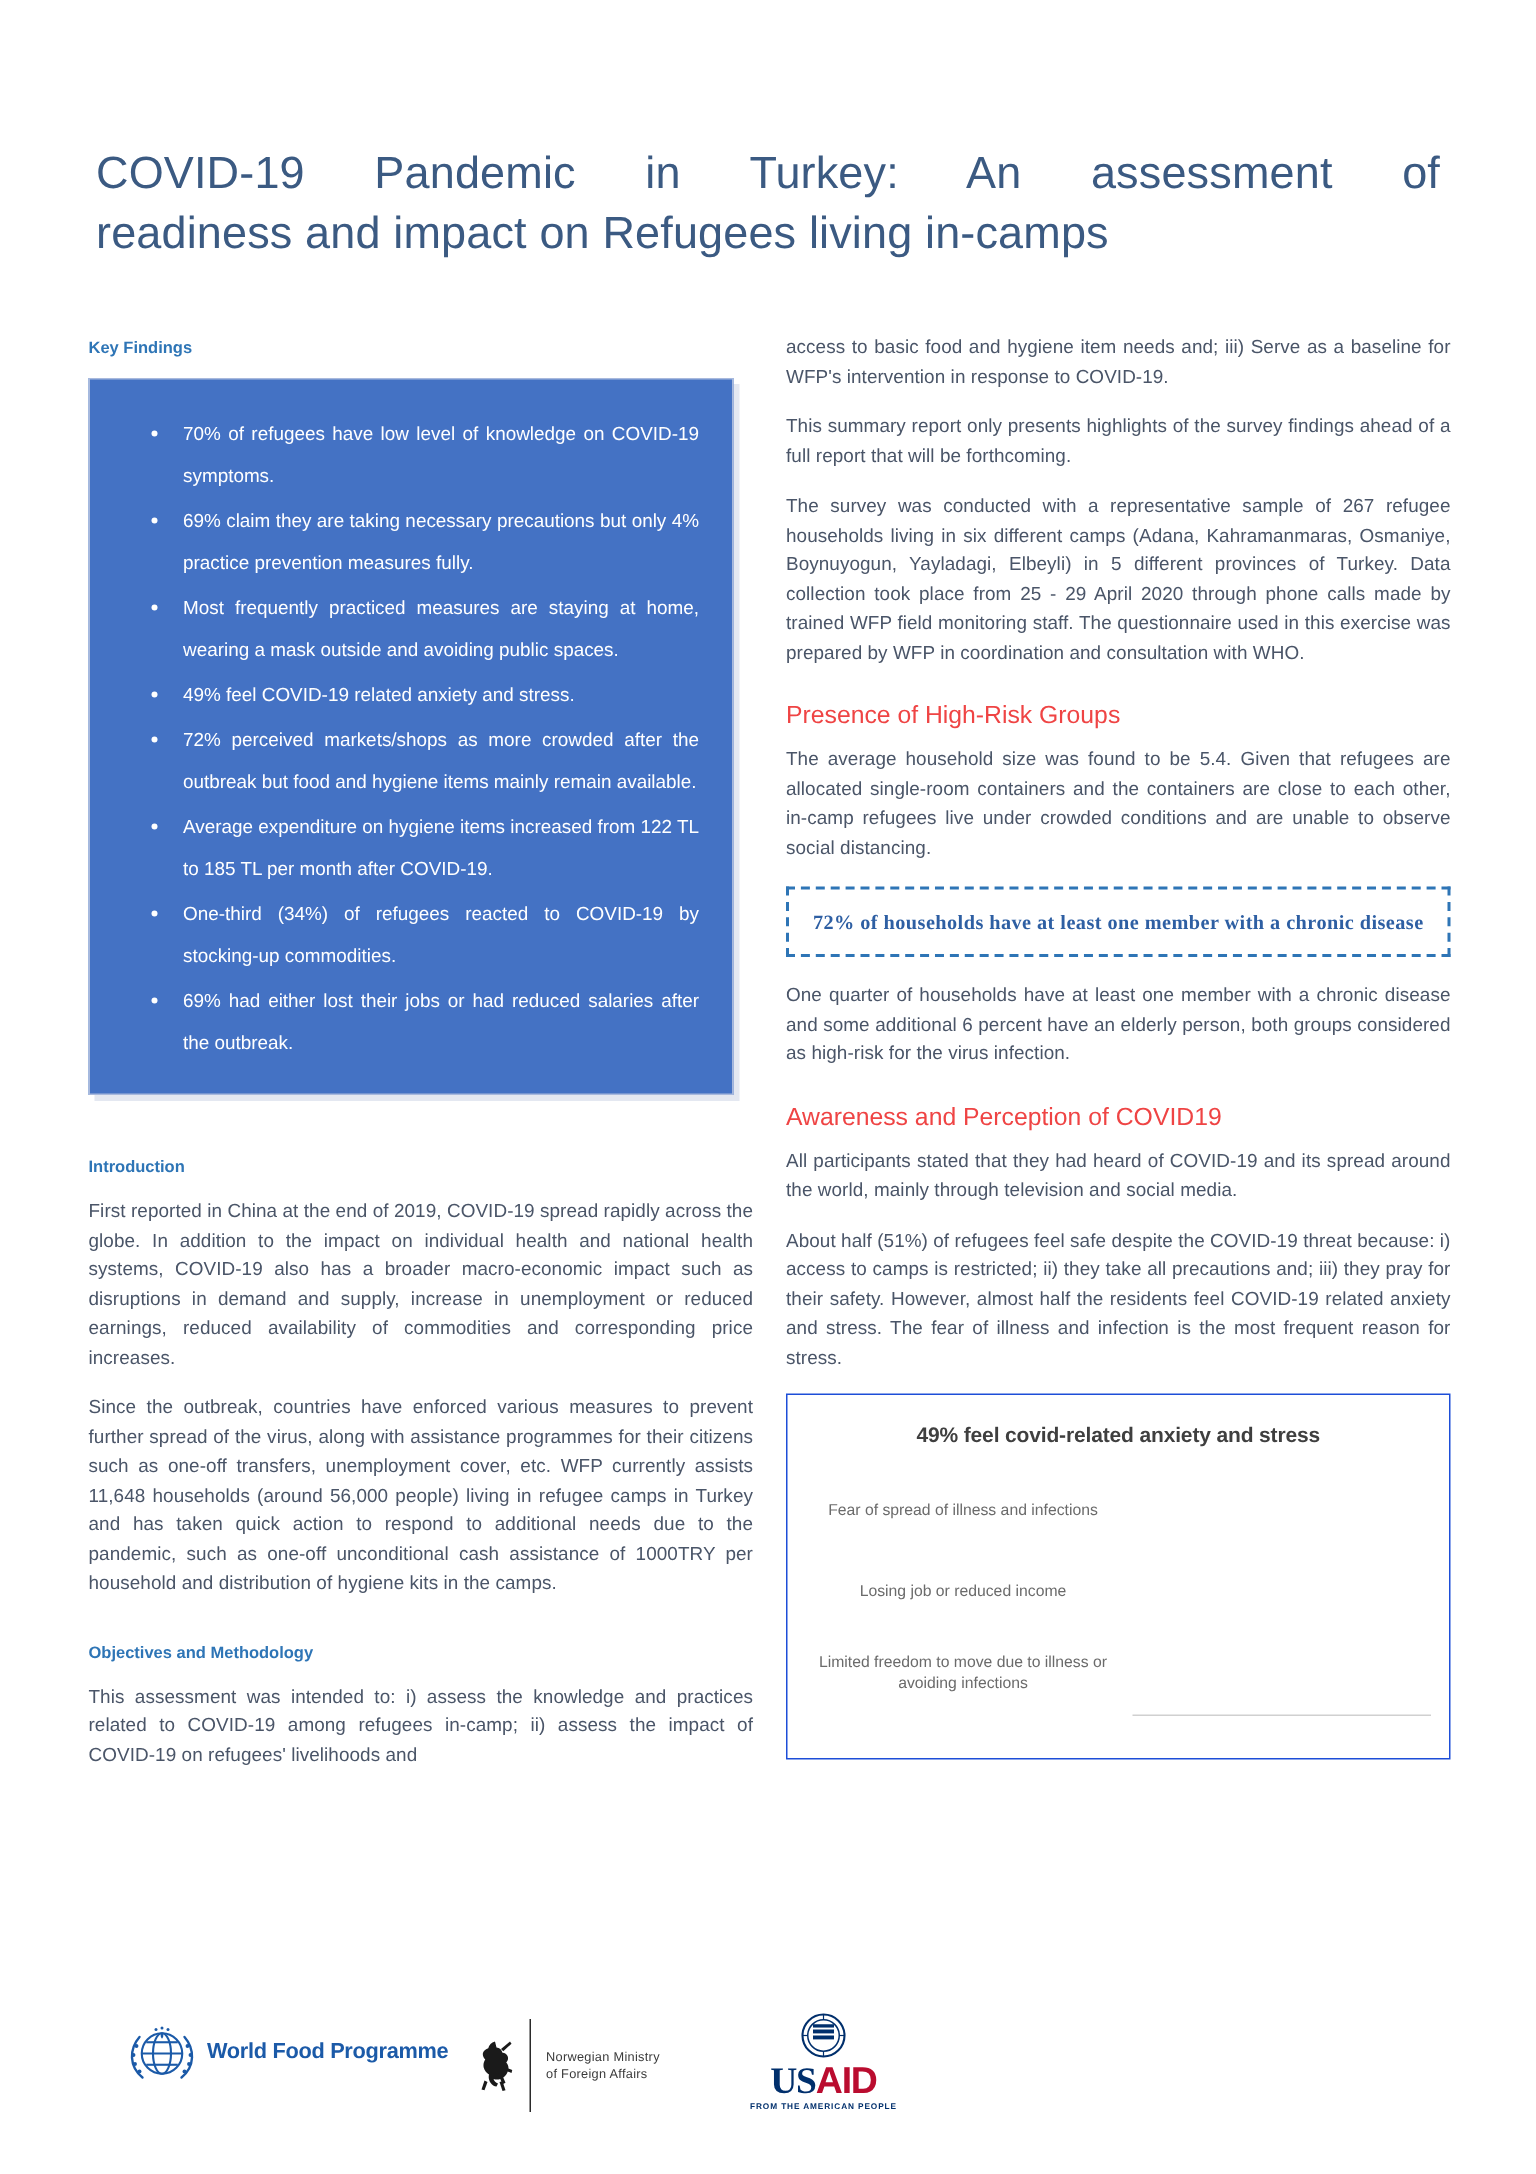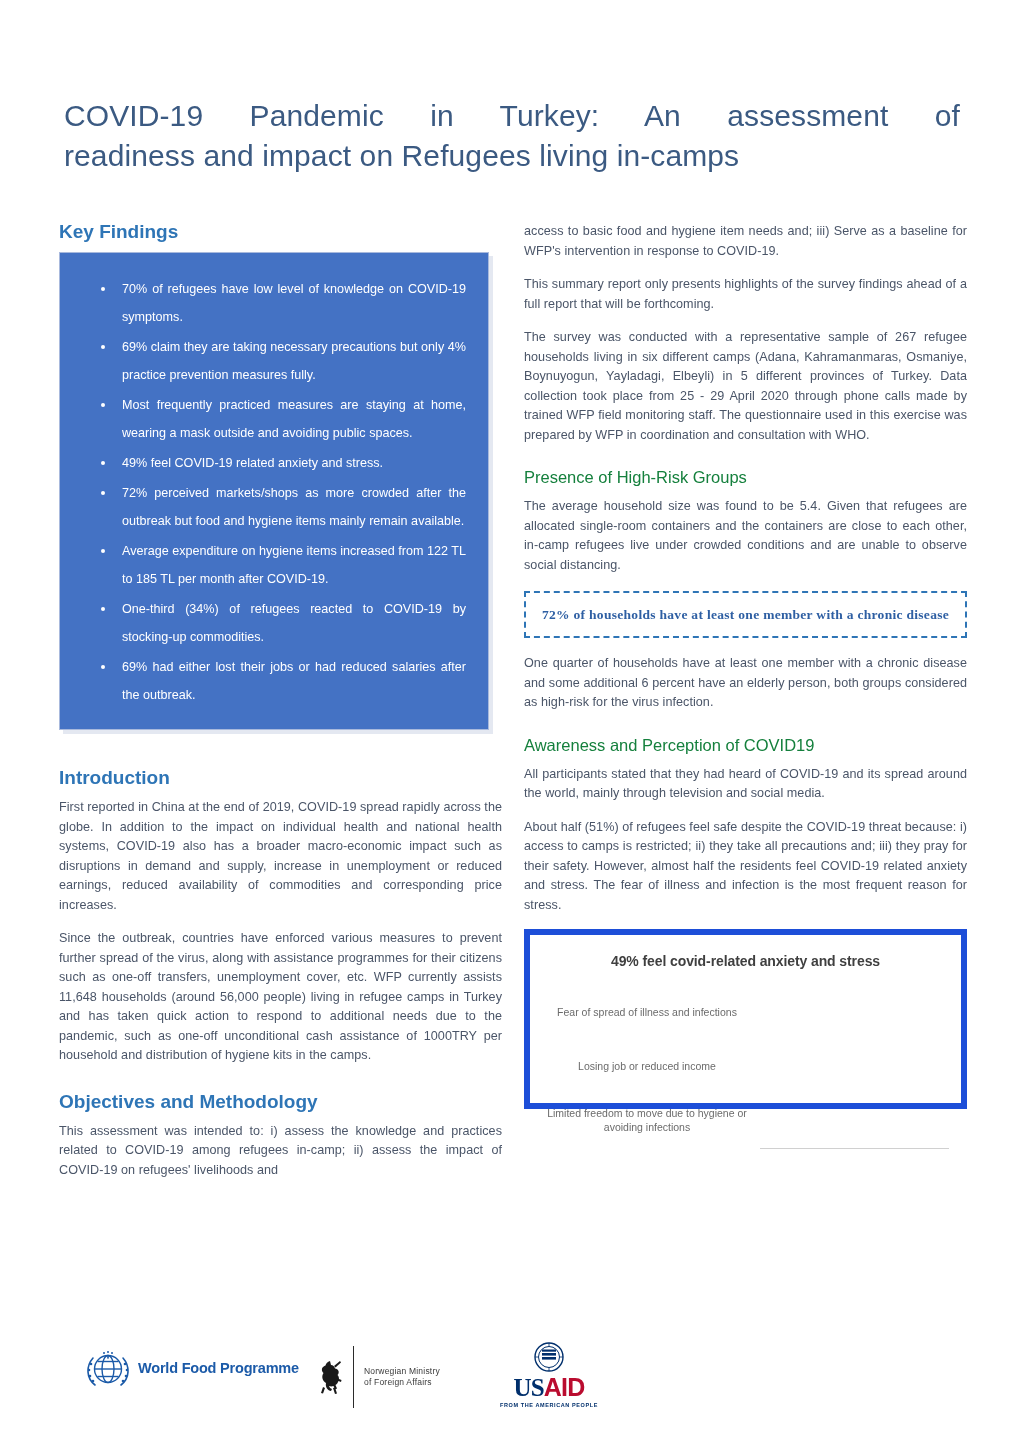--- a/index.html
+++ b/index.html
@@ -55,27 +55,27 @@
   }
   .col-right {
     position: absolute;
     left: 524px;
     top: 222px;
     width: 443px;
   }
 
   h2.section-head {
     color: #2e75b6;
-    font-size: 19px;
+    font-size: 11px;
     font-weight: bold;
     margin: 0 0 10px 0;
     line-height: 20px;
   }
   h2.section-head.light {
-    color: #15803d;
+    color: #ef4444;
     font-weight: normal;
     font-size: 16.5px;
   }
 
   p.body {
     font-size: 12.6px;
     line-height: 19.5px;
     color: #4a5568;
     text-align: justify;
     margin: 0 0 14px 0;
@@ -132,26 +132,26 @@
     font-family: "Liberation Serif", serif;
     font-weight: bold;
     font-size: 13.5px;
     line-height: 19px;
     color: #2e5fa3;
     letter-spacing: 0.3px;
   }
 
   
   .chart-box {
-    border: 6px solid #1d4ed8;
+    border: 1px solid #1d4ed8;
     background: #ffffff;
     padding: 14px 12px 12px 12px;
     margin-top: 14px;
     width: 443px;
-    height: 180px;
+    height: 244px;
     position: relative;
   }
   .chart-title {
     text-align: center;
     font-size: 14px;
     font-weight: bold;
     color: #3f3f3f;
     margin: 4px 0 14px 0;
     letter-spacing: -0.1px;
   }
@@ -360,21 +360,21 @@
       <div class="chart-title">49% feel covid-related anxiety and stress</div>
       <div class="chart-area">
         <div class="chart-labels">
           <div class="cat-row" style="top:56px;">
             <div class="cat-label">Losing job or reduced income</div>
           </div>
           <div class="cat-row" style="top:2px;">
             <div class="cat-label">Fear of spread of illness and infections</div>
           </div>
           <div class="cat-row" style="top:110px;">
-            <div class="cat-label">Limited freedom to move due to hygiene or avoiding infections</div>
+            <div class="cat-label">Limited freedom to move due to illness or avoiding infections</div>
           </div>
         </div>
         <div class="axis-bottom"></div>
       </div>
     </div>
   </div>
 
   <div class="footer">
 
     <div class="logo-wfp">

